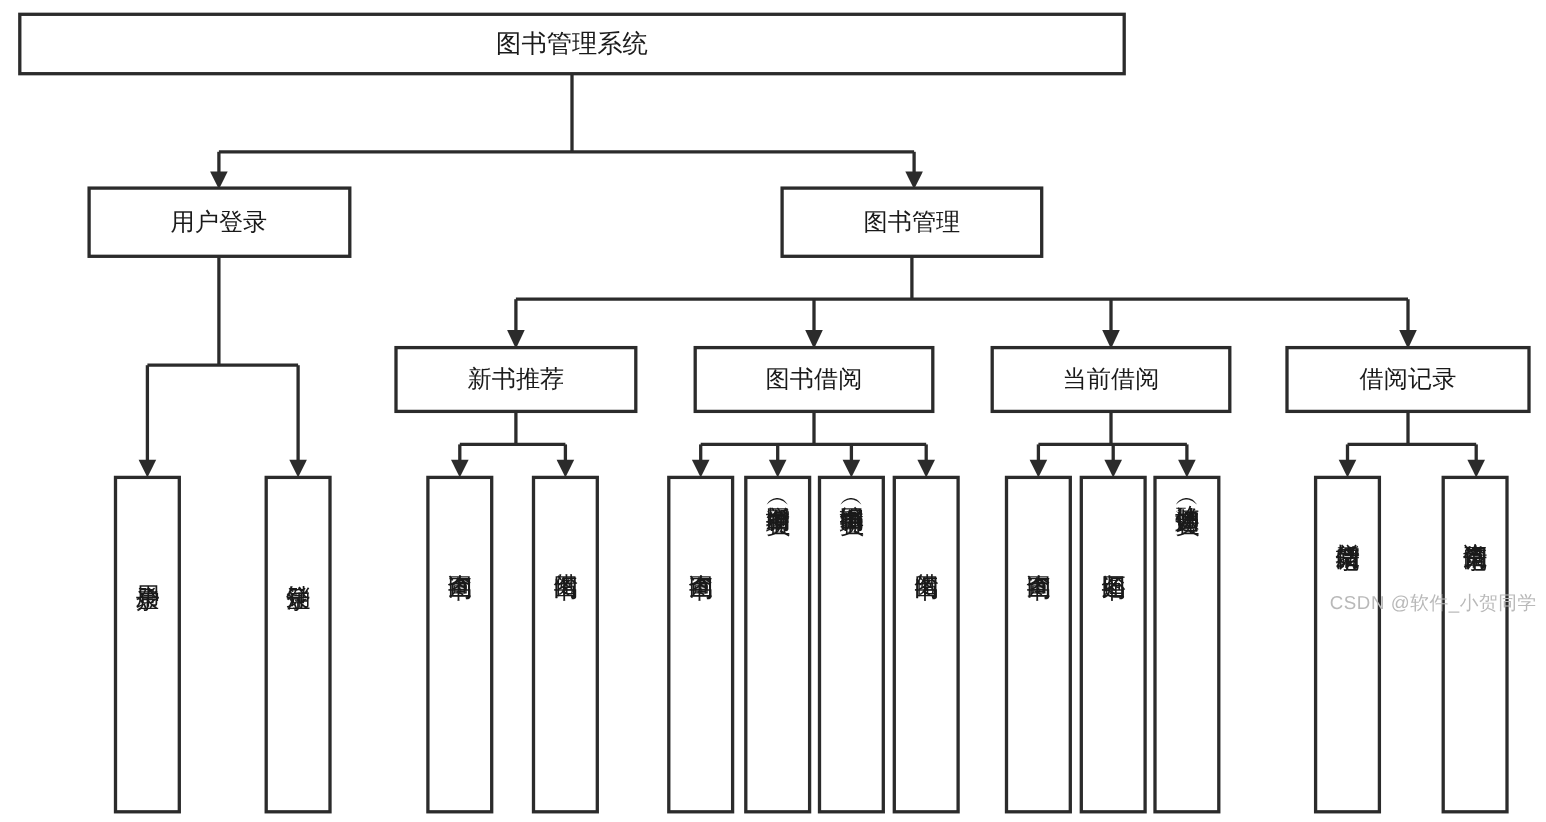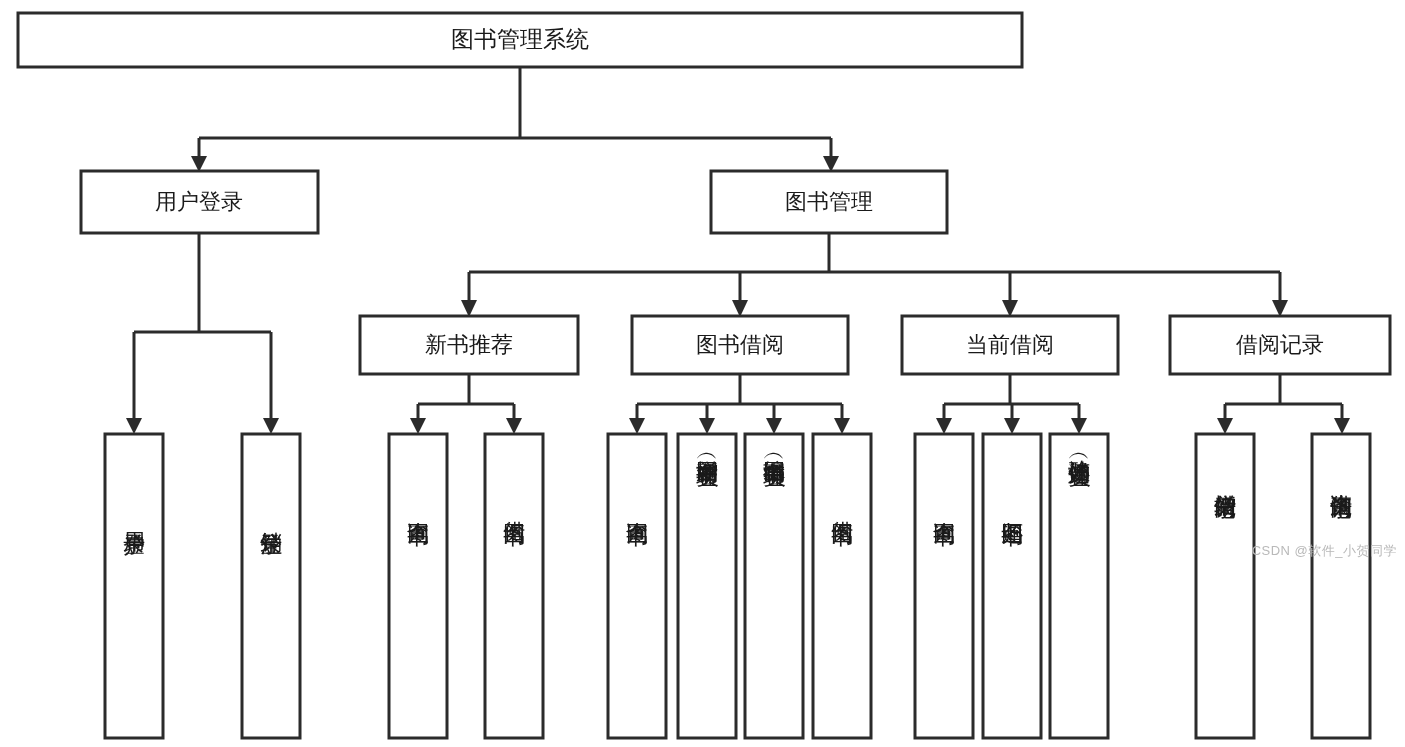--- a/index.html
+++ b/index.html
@@ -69,21 +69,21 @@
     color: #1a1a1a;
     letter-spacing: 1px;
     white-space: nowrap;
     text-align: center;
   }
   .watermark {
     position: absolute;
     right: 8px;
     bottom: 6px;
     font-family: "Liberation Sans", "DejaVu Sans", sans-serif;
-    font-size: 13px;
+    font-size: 17px;
     color: #b9b9b9;
     white-space: nowrap;
     letter-spacing: 0.5px;
   }
 </style>
 </head>
 <body>
 
 <div id="diagram-root">
 

